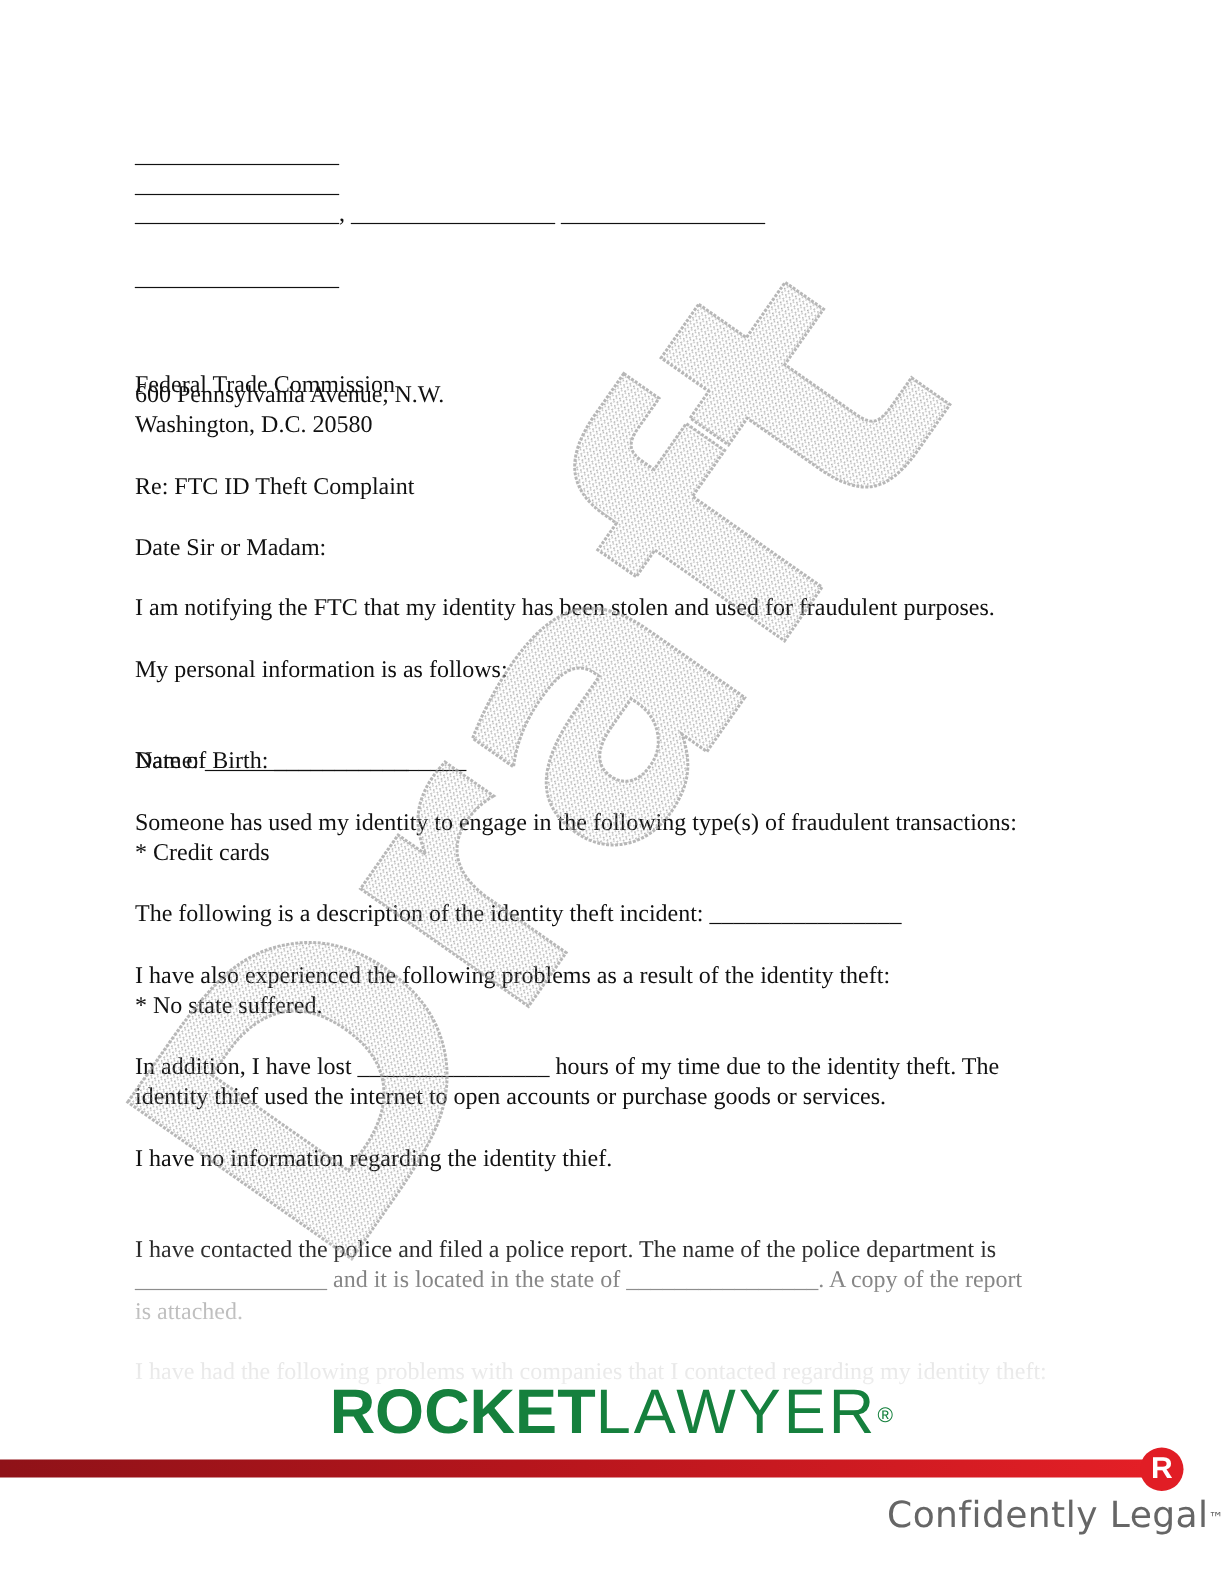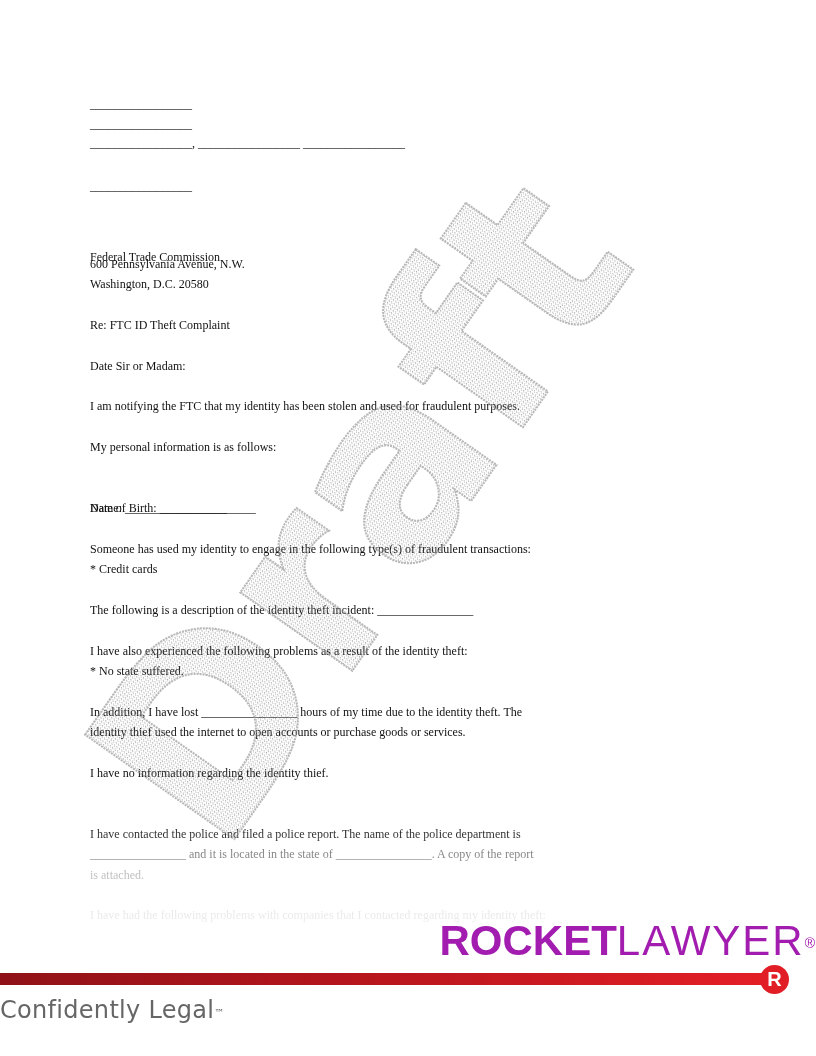--- a/index.html
+++ b/index.html
@@ -4,21 +4,21 @@
 <style>
   html, body { margin: 0; padding: 0; }
   body {
     width: 816px; height: 1056px; position: relative; overflow: hidden;
     background: #ffffff;
     font-family: "Liberation Serif", serif;
     color: #1a1a1a;
   }
   .page { position: absolute; left: 0; top: 0; width: 816px; height: 1056px; }
   .line {
-    position: absolute; left: 90px; font-size: 12px; line-height: 20px;
+    position: absolute; left: 90px; font-size: 16px; line-height: 20px;
     white-space: pre; color: #111;
   }
   .fade1 { color: #555; }
   .fade2 { color: #8a8a8a; }
   .fade3 { color: #b5b5b5; }
 
   
   .watermark {
     position: absolute; left: 0; top: 0; width: 816px; height: 1056px;
     pointer-events: none;
@@ -26,39 +26,39 @@
 
   
   .fade-overlay {
     position: absolute; left: 0; top: 820px; width: 816px; height: 110px;
     background: linear-gradient(to bottom, rgba(255,255,255,0) 0%, rgba(255,255,255,0.55) 60%, rgba(255,255,255,0.8) 100%);
     pointer-events: none;
   }
 
   
   .logo {
-    position: absolute; left: 0; width: 816px; top: 918px; text-align: right;
-    font-family: "Liberation Sans", sans-serif; color: #a21caf; font-size: 42px;
+    position: absolute; left: 0; width: 816px; top: 918px; text-align: center;
+    font-family: "Liberation Sans", sans-serif; color: #15803d; font-size: 42px;
     line-height: 46px; letter-spacing: 1px;
   }
   .logo .rocket { font-weight: bold; letter-spacing: 0px; }
   .logo .lawyer { font-weight: normal; letter-spacing: 2px; }
   .logo .reg { font-size: 14px; vertical-align: top; position: relative; top: 2px; }
   .footer-bar {
     position: absolute; left: 0; top: 973px; width: 768px; height: 12px;
     background: linear-gradient(to right, #8f1218 0%, #b5151c 45%, #e41f26 100%);
   }
   .footer-badge {
     position: absolute; left: 760px; top: 965px; width: 29px; height: 29px;
     border-radius: 50%; background: #e11d25;
     color: #fff; font-family: "Liberation Sans", sans-serif; font-weight: bold;
     font-size: 20px; line-height: 29px; text-align: center;
   }
   .tagline {
-    position: absolute; left: 0; width: 816px; top: 993px; text-align: left;
+    position: absolute; left: 0; width: 816px; top: 993px; text-align: right;
     font-family: "DejaVu Sans", sans-serif; font-size: 24px; color: #666;
     line-height: 34px; letter-spacing: 0.3px;
   }
   .tagline .tm { font-size: 10px; vertical-align: top; position: relative; top: 3px; }
 </style>
 </head>
 <body>
 
 <div class="page">
 

